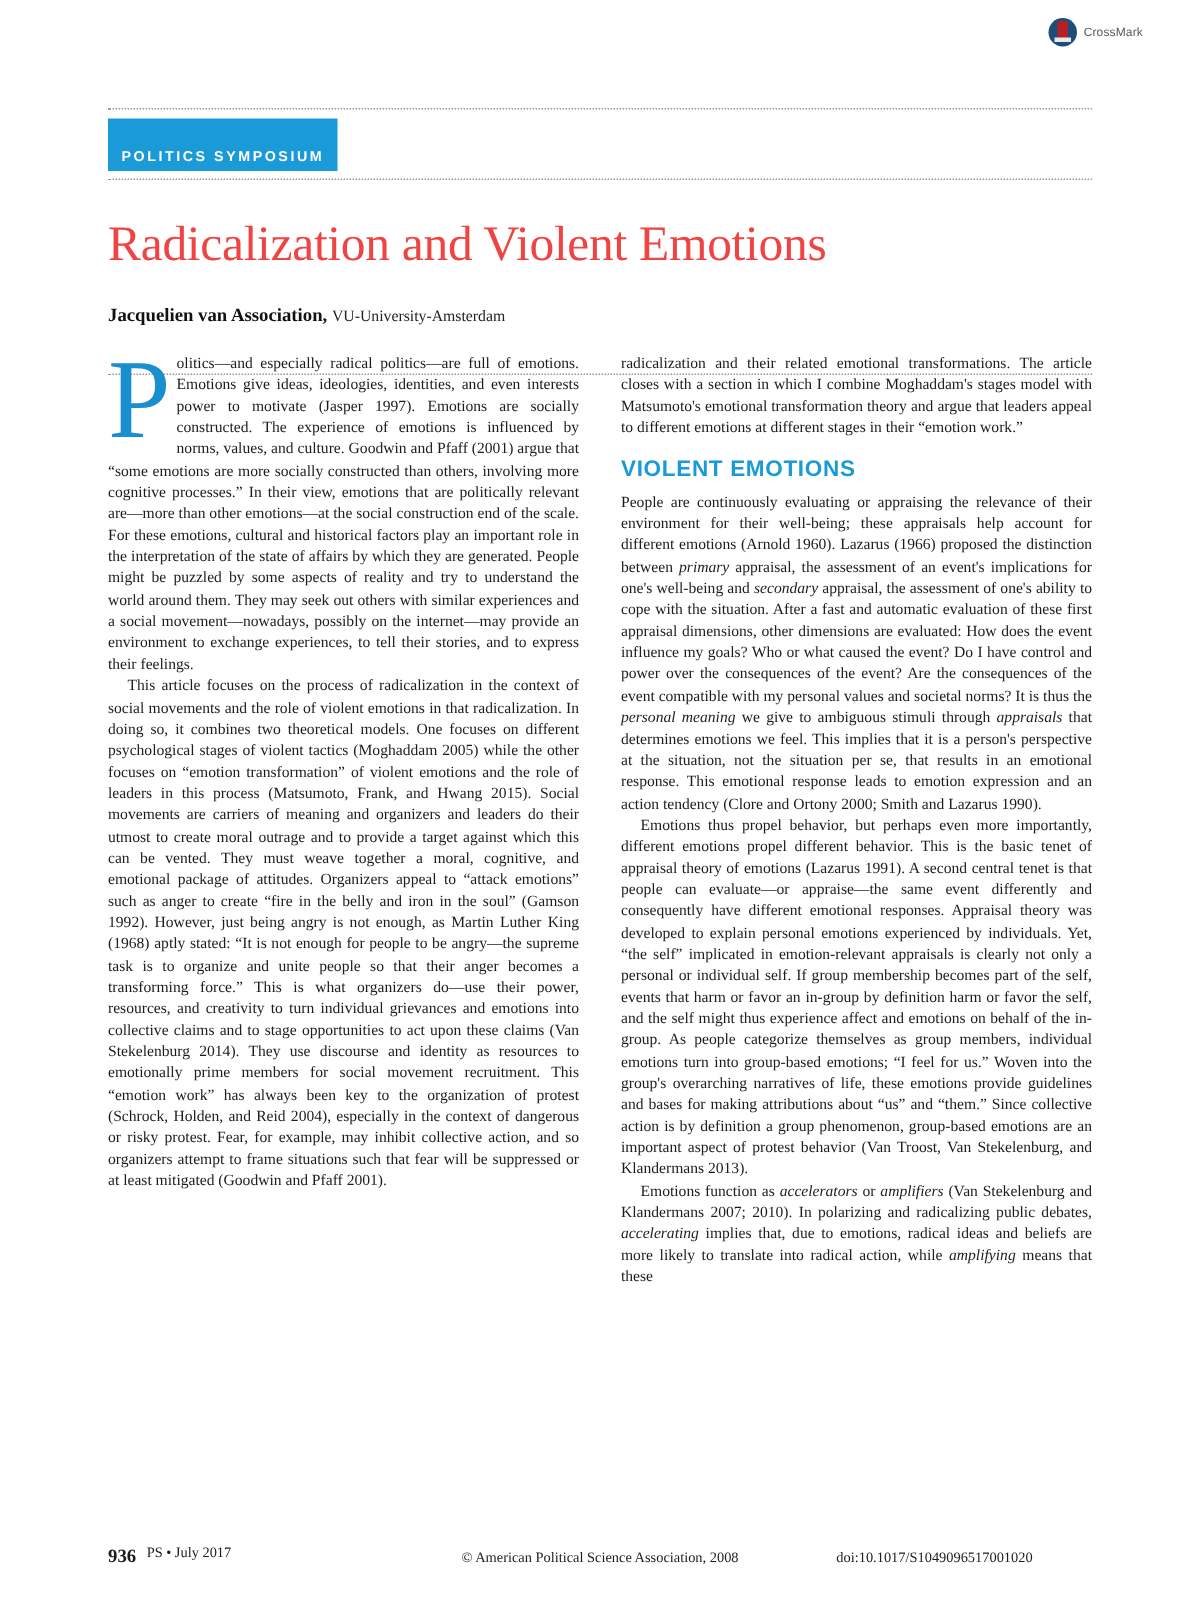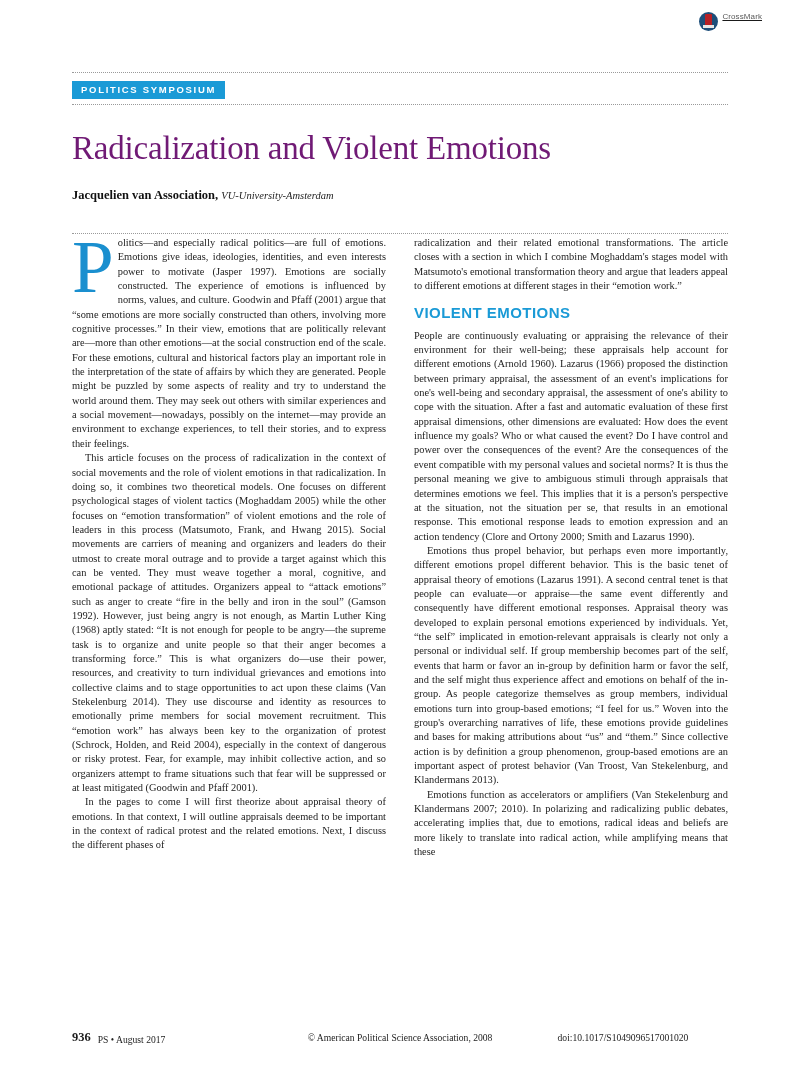--- a/index.html
+++ b/index.html
@@ -24,22 +24,22 @@
     height: 1067px;
     box-sizing: border-box;
   }
 
   
   .crossmark {
     position: absolute;
     right: 38px;
     top: 12px;
     display: flex;
+    align-items: center;
     gap: 4px;
-    text-decoration: underline;
   }
   .crossmark-mark {
     width: 19px;
     height: 19px;
     border-radius: 50%;
     background: #1d4e79;
     position: relative;
     display: block;
   }
   .crossmark-mark::before {
@@ -80,43 +80,42 @@
     padding: 6px 0 5px 0;
   }
   .kicker {
     display: inline-block;
     background: #1a9ad6;
     color: #ffffff;
     font-family: "Liberation Sans", sans-serif;
     font-size: 9.5px;
     font-weight: bold;
     letter-spacing: 1.7px;
-    padding: 3px 9px 3px 9px;
+    padding: 20px 9px 3px 9px;
     line-height: 12px;
   }
   .title {
     font-family: "Liberation Serif", "DejaVu Serif", serif;
     font-size: 33px;
     font-weight: normal;
     line-height: 38px;
     letter-spacing: -0.2px;
     margin: 24px 0 12px 0;
-    color: #701a75;
+    color: #ef4444;
   }
   .byline {
     margin: 21px 0 0 0;
     font-size: 12.5px;
     line-height: 15px;
   }
   .byline .author {
     font-weight: bold;
     color: #111111;
   }
   .byline .affil {
-    font-style: italic;
     font-size: 10.5px;
     color: #222222;
   }
   .rule-after-byline {
     margin-top: 30px;
   }
 
   
   .columns {
     position: absolute;
@@ -158,36 +157,36 @@
   .sec-head {
     font-family: "Liberation Sans", sans-serif;
     font-size: 15px;
     font-weight: bold;
     letter-spacing: 0.45px;
     color: #1a9ad6;
     margin: 13px 0 8px 0;
     text-transform: uppercase;
     text-align: left;
   }
-  .it { }
+  .it { font-style: italic; }
 
   
   .footer {
     position: absolute;
     left: 72px;
     top: 1030px;
     width: 656px;
     display: flex;
     align-items: baseline;
     font-size: 9.6px;
     color: #1c1c1c;
   }
   .footer-left {
     display: flex;
-    align-items: flex-end;
+    align-items: flex-start;
     gap: 7px;
     width: 210px;
   }
   .folio {
     font-weight: bold;
     font-size: 12.5px;
   }
   .footer-center {
     flex: 1;
     text-align: center;
@@ -219,35 +218,34 @@
       <span class="affil">VU-University-Amsterdam</span>
     </div>
     <div class="rule-dotted rule-after-byline"></div>
   </div>
 
   <div class="columns">
 
     <div class="col">
       <p class="first dropcap-para"><span class="dropcap">P</span><span>olitics—and especially radical politics—are full of emotions. Emotions give ideas, ideologies, identities, and even interests power to motivate (Jasper 1997). Emotions are socially constructed. The experience of emotions is influenced by norms, values, and culture. Goodwin and Pfaff (2001) argue that “some emotions are more socially constructed than others, involving more cognitive processes.” In their view, emotions that are politically relevant are—more than other emotions—at the social construction end of the scale. For these emotions, cultural and historical factors play an important role in the interpretation of the state of affairs by which they are generated. People might be puzzled by some aspects of reality and try to understand the world around them. They may seek out others with similar experiences and a social movement—nowadays, possibly on the internet—may provide an environment to exchange experiences, to tell their stories, and to express their feelings.</span></p>
       <p>This article focuses on the process of radicalization in the context of social movements and the role of violent emotions in that radicalization. In doing so, it combines two theoretical models. One focuses on different psychological stages of violent tactics (Moghaddam 2005) while the other focuses on “emotion transformation” of violent emotions and the role of leaders in this process (Matsumoto, Frank, and Hwang 2015). Social movements are carriers of meaning and organizers and leaders do their utmost to create moral outrage and to provide a target against which this can be vented. They must weave together a moral, cognitive, and emotional package of attitudes. Organizers appeal to “attack emotions” such as anger to create “fire in the belly and iron in the soul” (Gamson 1992). However, just being angry is not enough, as Martin Luther King (1968) aptly stated: “It is not enough for people to be angry—the supreme task is to organize and unite people so that their anger becomes a transforming force.” This is what organizers do—use their power, resources, and creativity to turn individual grievances and emotions into collective claims and to stage opportunities to act upon these claims (Van Stekelenburg 2014). They use discourse and identity as resources to emotionally prime members for social movement recruitment. This “emotion work” has always been key to the organization of protest (Schrock, Holden, and Reid 2004), especially in the context of dangerous or risky protest. Fear, for example, may inhibit collective action, and so organizers attempt to frame situations such that fear will be suppressed or at least mitigated (Goodwin and Pfaff 2001).</p>
-      <p>In the pages to come I will first theorize about appraisal theory of emotions. In that context, I will outline appraisals deemed to be important in the context of radical protest and the related emotions. Next, I discuss the different phases of</p>
     </div>
 
     <div class="col">
       <p class="first">radicalization and their related emotional transformations. The article closes with a section in which I combine Moghaddam's stages model with Matsumoto's emotional transformation theory and argue that leaders appeal to different emotions at different stages in their “emotion work.”</p>
       <h2 class="sec-head">VIOLENT EMOTIONS</h2>
       <p class="first"><span>People are continuously evaluating or appraising the relevance of their environment for their well-being; these appraisals help account for different emotions (Arnold 1960). Lazarus (1966) proposed the distinction between </span><span class="it">primary</span><span> appraisal, the assessment of an event's implications for one's well-being and </span><span class="it">secondary</span><span> appraisal, the assessment of one's ability to cope with the situation. After a fast and automatic evaluation of these first appraisal dimensions, other dimensions are evaluated: How does the event influence my goals? Who or what caused the event? Do I have control and power over the consequences of the event? Are the consequences of the event compatible with my personal values and societal norms? It is thus the </span><span class="it">personal meaning</span><span> we give to ambiguous stimuli through </span><span class="it">appraisals</span><span> that determines emotions we feel. This implies that it is a person's perspective at the situation, not the situation per se, that results in an emotional response. This emotional response leads to emotion expression and an action tendency (Clore and Ortony 2000; Smith and Lazarus 1990).</span></p>
       <p>Emotions thus propel behavior, but perhaps even more importantly, different emotions propel different behavior. This is the basic tenet of appraisal theory of emotions (Lazarus 1991). A second central tenet is that people can evaluate—or appraise—the same event differently and consequently have different emotional responses. Appraisal theory was developed to explain personal emotions experienced by individuals. Yet, “the self” implicated in emotion-relevant appraisals is clearly not only a personal or individual self. If group membership becomes part of the self, events that harm or favor an in-group by definition harm or favor the self, and the self might thus experience affect and emotions on behalf of the in-group. As people categorize themselves as group members, individual emotions turn into group-based emotions; “I feel for us.” Woven into the group's overarching narratives of life, these emotions provide guidelines and bases for making attributions about “us” and “them.” Since collective action is by definition a group phenomenon, group-based emotions are an important aspect of protest behavior (Van Troost, Van Stekelenburg, and Klandermans 2013).</p>
       <p><span>Emotions function as </span><span class="it">accelerators</span><span> or </span><span class="it">amplifiers</span><span> (Van Stekelenburg and Klandermans 2007; 2010). In polarizing and radicalizing public debates, </span><span class="it">accelerating</span><span> implies that, due to emotions, radical ideas and beliefs are more likely to translate into radical action, while </span><span class="it">amplifying</span><span> means that these</span></p>
     </div>
 
   </div>
 
   <div class="footer">
     <div class="footer-left">
       <span class="folio">936</span>
-      <span>PS • August 2017</span>
+      <span>PS • July 2017</span>
     </div>
     <div class="footer-center">© American Political Science Association, 2008</div>
     <div class="footer-right">doi:10.1017/S1049096517001020</div>
   </div>
 
 </div>
 
 </body></html>

